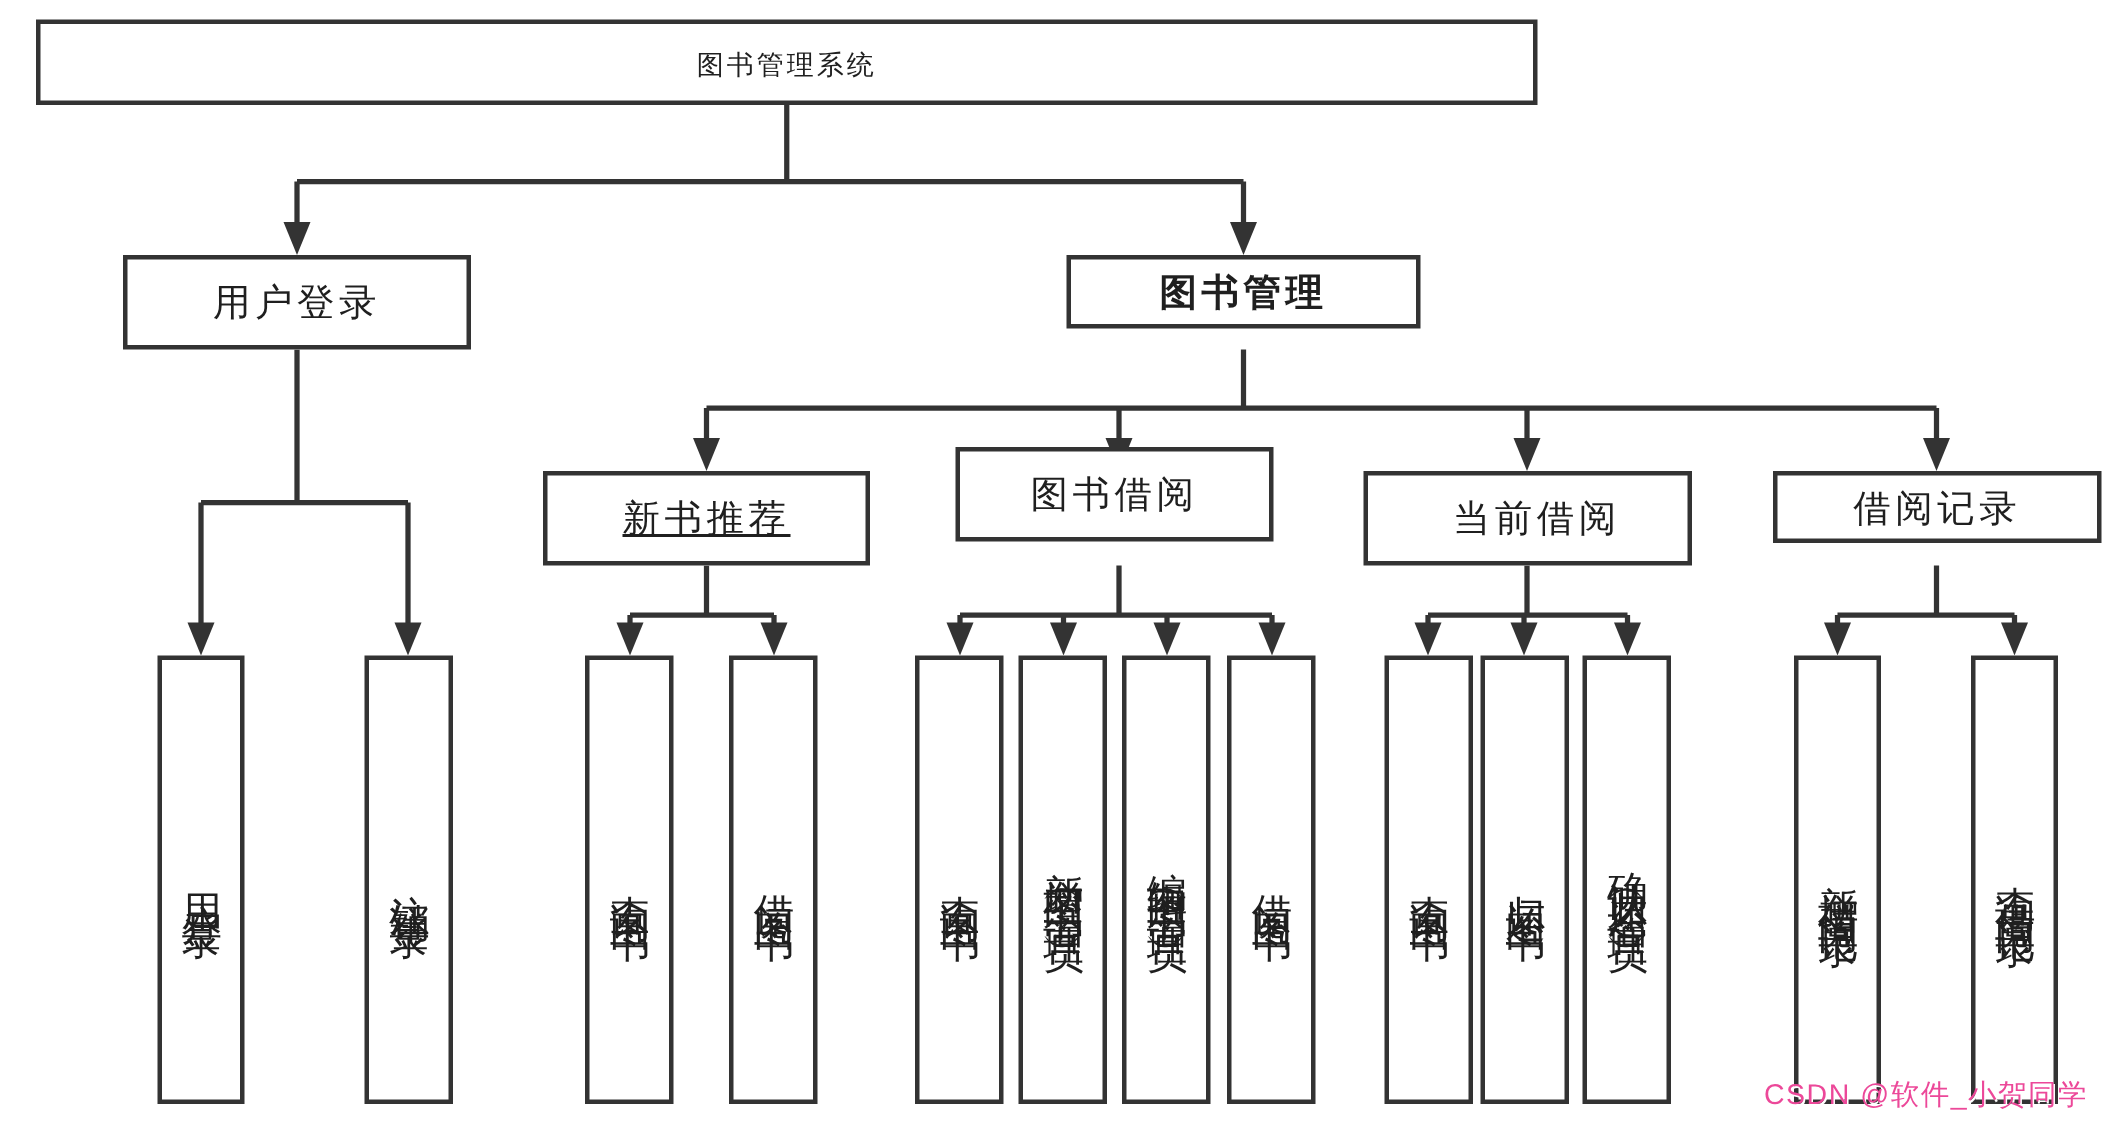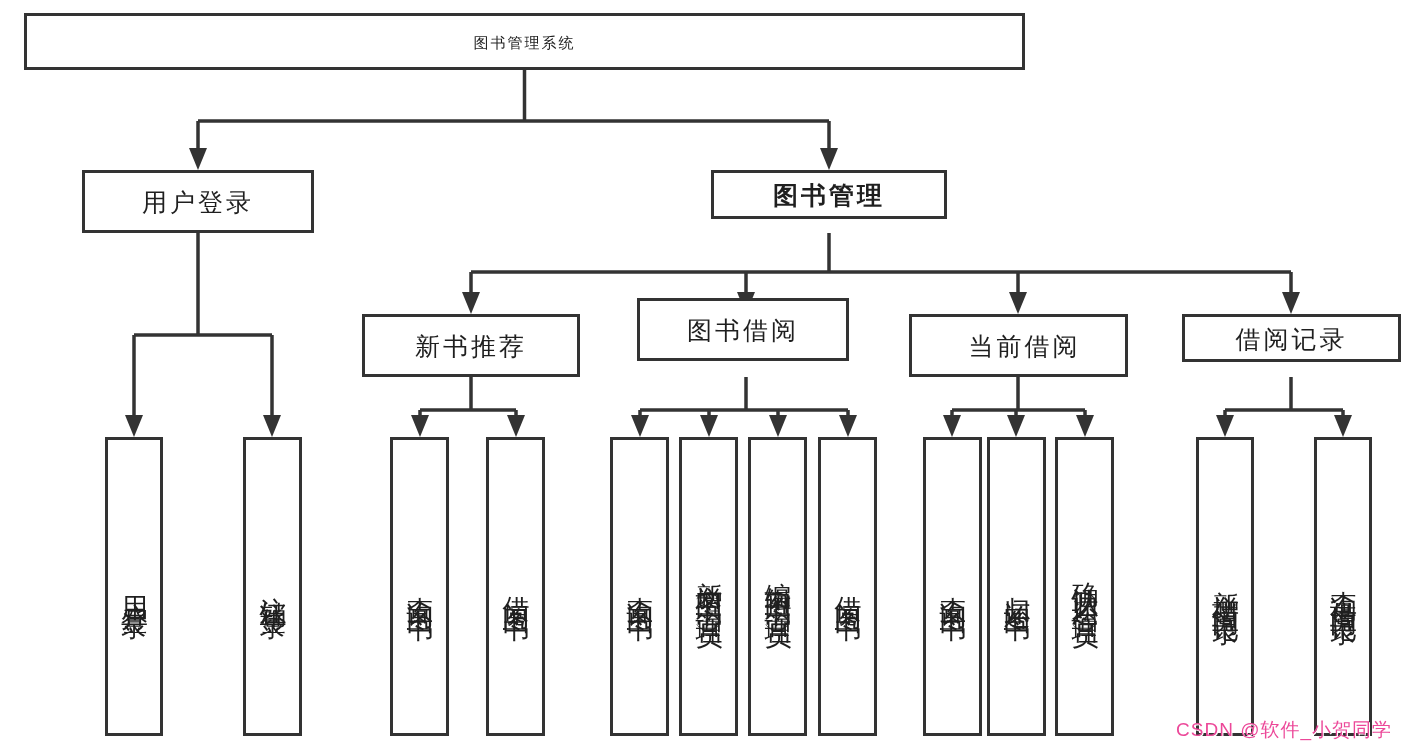--- a/index.html
+++ b/index.html
@@ -35,21 +35,21 @@
     z-index: 2;
     text-align: center;
   }
   .node-h {
     font-size: 25px;
     letter-spacing: 3px;
     line-height: 1;
     padding-top: 2px;
   }
   .node-root {
-    font-size: 15px;
+    font-size: 18px;
     letter-spacing: 2px;
   }
   .node-v {
     writing-mode: vertical-rl;
     font-size: 27px;
     letter-spacing: 6px;
     line-height: 1;
   }
   .watermark {
     position: absolute;
@@ -137,21 +137,21 @@
       <use href="#arrow" x="1225" y="437"></use>
       <use href="#arrow" x="1343" y="437"></use>
     </g>
   </svg>
 
   <div class="node node-h node-root" style="left:24px; top:13px; width:1001px; height:57px;">图书管理系统</div>
 
   <div class="node node-h" style="left:82px; top:170px; width:232px; height:63px;">用户登录</div>
   <div class="node node-h" style="left:711px; top:170px; width:236px; height:49px;font-weight:bold;">图书管理</div>
 
-  <div class="node node-h" style="left:362px; top:314px; width:218px; height:63px;">新书推荐</div>
+  <div class="node node-h" style="left:362px; top:314px; width:218px; height:63px;text-decoration:underline;">新书推荐</div>
   <div class="node node-h" style="left:637px; top:298px; width:212px; height:63px;">图书借阅</div>
   <div class="node node-h" style="left:909px; top:314px; width:219px; height:63px;padding-left:12px;">当前借阅</div>
   <div class="node node-h" style="left:1182px; top:314px; width:219px; height:48px;">借阅记录</div>
 
   <div class="node node-v" style="left:105px; top:437px; width:58px; height:299px;">用户登录</div>
   <div class="node node-v" style="left:243px; top:437px; width:59px; height:299px;">注销登录</div>
 
   <div class="node node-v" style="left:390px; top:437px; width:59px; height:299px;">查询图书</div>
   <div class="node node-v" style="left:486px; top:437px; width:59px; height:299px;">借阅图书</div>
 

